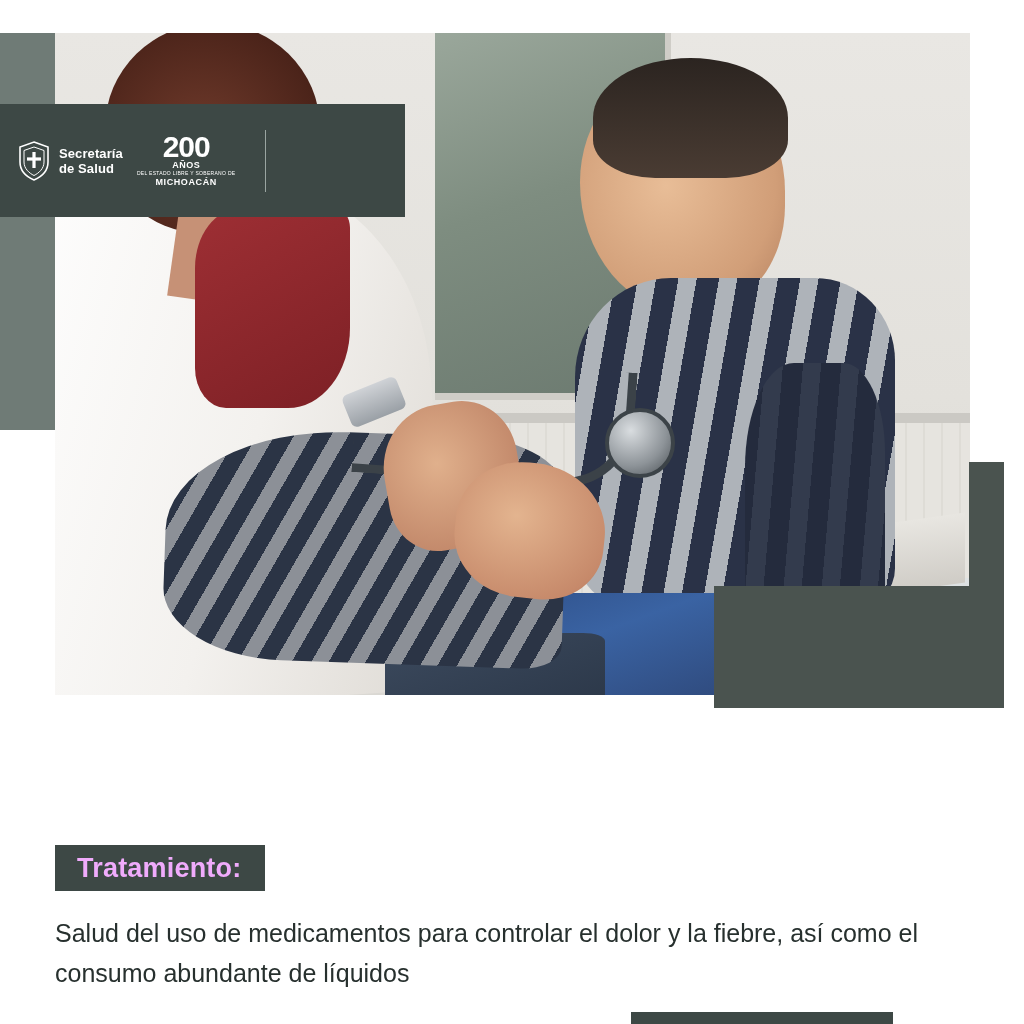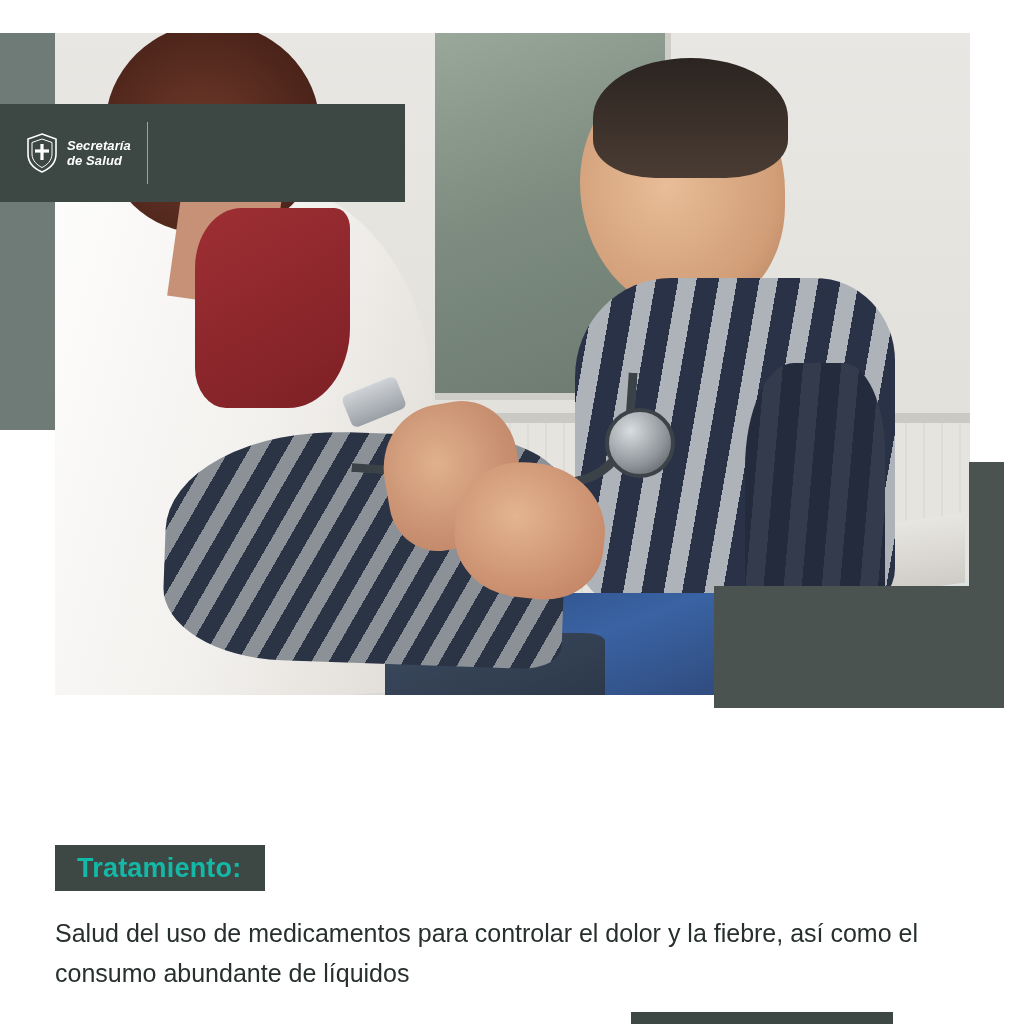--- a/index.html
+++ b/index.html
@@ -255,27 +255,26 @@
     height: 246px;
     background: #4a534f;
   }
 
   
   .logo-bar {
     position: absolute;
     left: 0;
     top: 104px;
     width: 405px;
-    height: 98px;
+    height: 113px;
     background: #3d4845;
     display: flex;
     align-items: center;
-    padding-left: 26px;
+    padding-left: 18px;
     box-sizing: border-box;
-    font-style: italic;
   }
   .logo-unit {
     display: flex;
     align-items: center;
     gap: 9px;
     color: #ffffff;
   }
   .crest {
     width: 32px;
     height: 40px;
@@ -340,21 +339,21 @@
     white-space: nowrap;
   }
 
   
   .tag-box {
     position: absolute;
     left: 55px;
     top: 845px;
     height: 46px;
     background: #3d4845;
-    color: #14b8a6;
+    color: #f0abfc;
     display: inline-flex;
     align-items: center;
     padding: 0 24px 0 22px;
     box-sizing: border-box;
     font-size: 27px;
     font-weight: bold;
     letter-spacing: 0.2px;
   }
 
   
@@ -428,20 +427,26 @@
         <path d="M16 6 L26 9.5 V21 C26 27.5 21 32 16 34.5 C11 32 6 27.5 6 21 V9.5 Z" fill="none" stroke="#ffffff" stroke-width="1"></path>
         <rect x="14.4" y="11" width="3.2" height="16" fill="#ffffff"></rect>
         <rect x="9" y="16.4" width="14" height="3.2" fill="#ffffff"></rect>
       </svg>
       <div class="logo-text">
         <div>Secretaría</div>
         <div>de Salud</div>
       </div>
     </div>
 
+    <div class="anniv">
+      <div class="anniv-num">200</div>
+      <div class="anniv-sub1">AÑOS</div>
+      <div class="anniv-sub2">DEL ESTADO LIBRE Y SOBERANO DE</div>
+      <div class="anniv-sub3">MICHOACÁN</div>
+    </div>
 
     <div class="logo-divider"></div>
 
   </div>
 
 
   <div class="tag-box">
     <span>Tratamiento:</span>
   </div>
 

